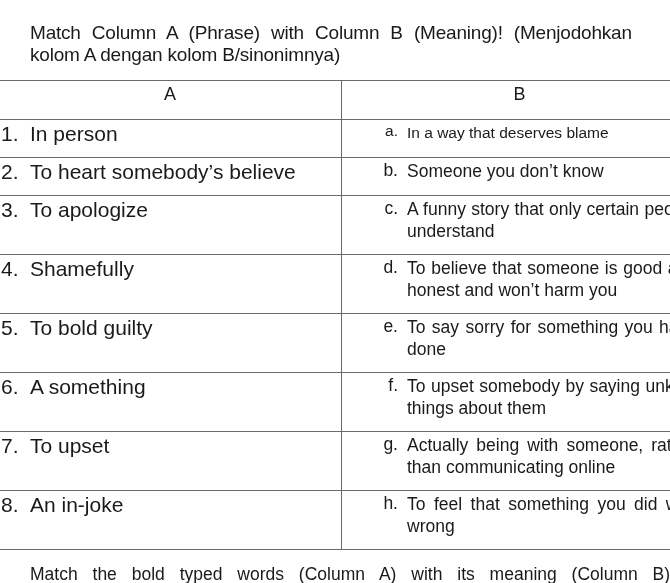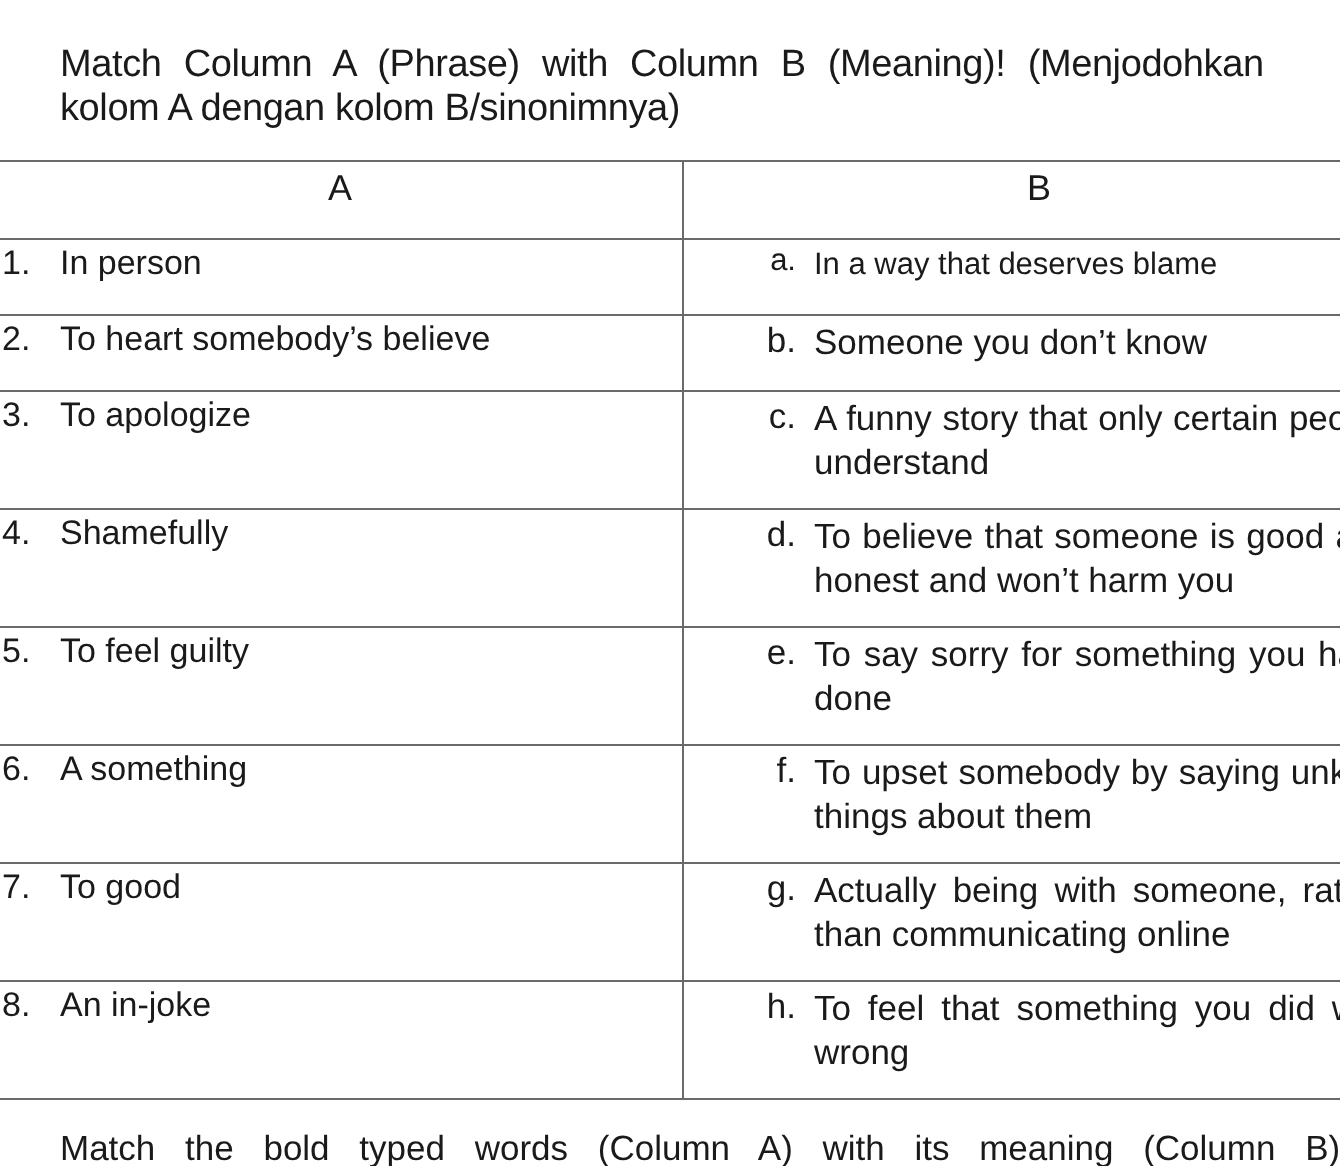--- a/index.html
+++ b/index.html
@@ -16,21 +16,21 @@
   .instruction .l2 { display: block; white-space: nowrap; }
   table {
     position: absolute; left: -2px; top: 80px; border-collapse: collapse;
     width: 700px; table-layout: fixed;
   }
   td, th { border: 1.5px solid #6a6a6a; vertical-align: top; padding: 0; }
   th { height: 35px; font-weight: normal; font-size: 18px; text-align: center; vertical-align: top; padding-top: 3px; }
   .colA { width: 343px; }
   tr.r-short td { height: 35px; }
   tr.r-tall td { height: 56px; }
-  .cellA { font-size: 17px; padding: 2px 0 0 2px; }
+  .cellA { font-size: 21px; padding: 2px 0 0 2px; }
   .cellA .num { display: inline-block; width: 29px; }
   .cellB { font-size: 17.5px; padding: 2px 0 0 0; }
   .cellB .wrap { display: flex; }
   .cellB .let { width: 65px; text-align: right; padding-right: 0; flex: none; box-sizing: border-box; padding-right: 9px; }
   .cellB .txt { white-space: normal; line-height: 22px; width: 300px; text-align: justify; }
   .cellB .small { font-size: 15.5px; }
   .footer {
     position: absolute; left: 30px; top: 564px; white-space: nowrap;
     font-size: 17.5px; word-spacing: 10px;
   }
@@ -83,39 +83,39 @@
   <tr class="r-tall">
     <td class="cellA"><span class="num">4.</span><span>Shamefully</span></td>
     <td class="cellB">
           <div class="wrap">
             <span class="let">d.</span>
             <span class="txt">To believe that someone is good and honest and won’t harm you</span>
           </div>
         </td>
   </tr>
   <tr class="r-tall">
-    <td class="cellA"><span class="num">5.</span><span>To feel guilty</span></td>
+    <td class="cellA"><span class="num">5.</span><span>To bold guilty</span></td>
     <td class="cellB">
           <div class="wrap">
             <span class="let">e.</span>
             <span class="txt">To say sorry for something you have done</span>
           </div>
         </td>
   </tr>
   <tr class="r-tall">
     <td class="cellA"><span class="num">6.</span><span>A something</span></td>
     <td class="cellB">
           <div class="wrap">
             <span class="let">f.</span>
             <span class="txt">To upset somebody by saying unkind things about them</span>
           </div>
         </td>
   </tr>
   <tr class="r-tall">
-    <td class="cellA"><span class="num">7.</span><span>To good</span></td>
+    <td class="cellA"><span class="num">7.</span><span>To upset</span></td>
     <td class="cellB">
           <div class="wrap">
             <span class="let">g.</span>
             <span class="txt">Actually being with someone, rather than communicating online</span>
           </div>
         </td>
   </tr>
   <tr class="r-tall">
     <td class="cellA"><span class="num">8.</span><span>An in-joke</span></td>
     <td class="cellB">

